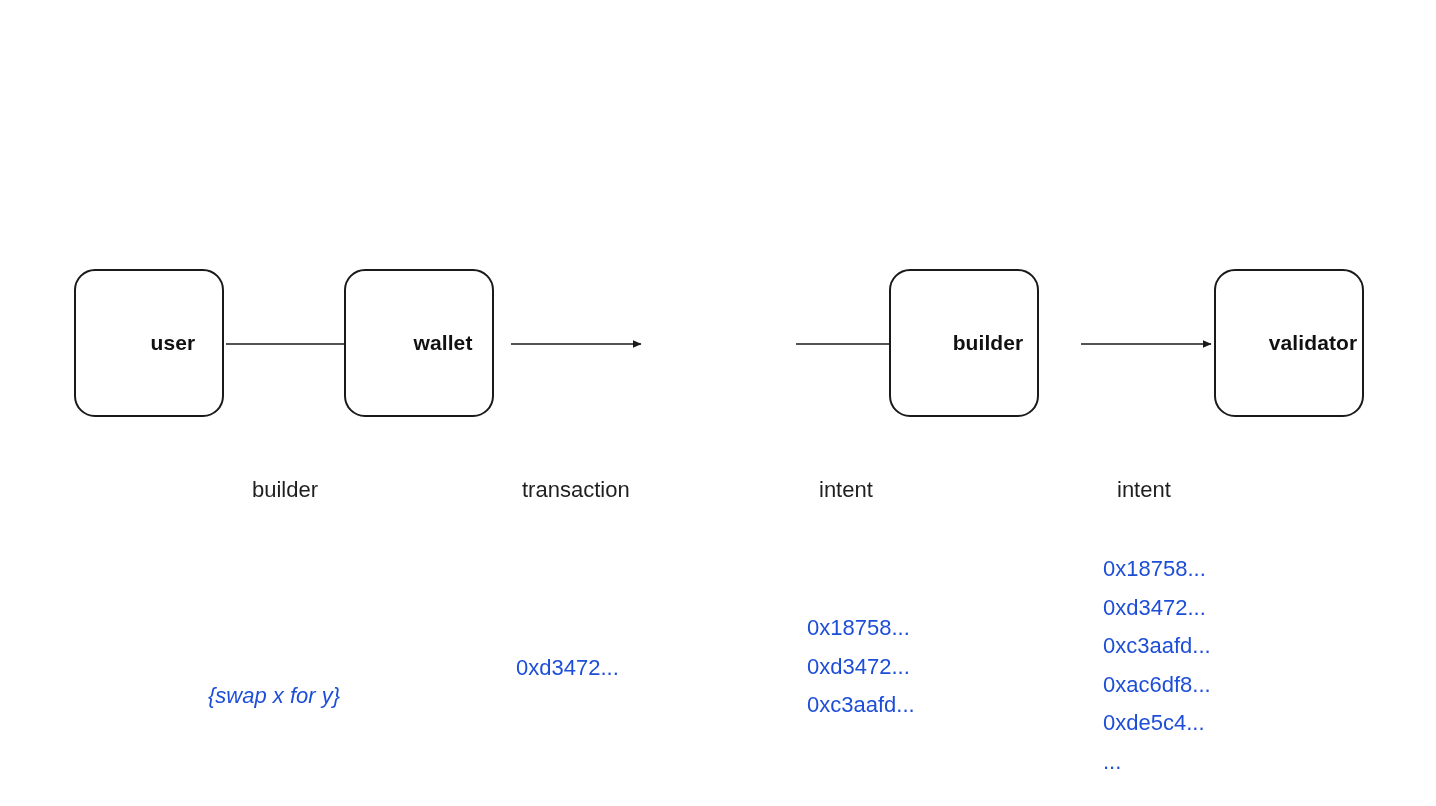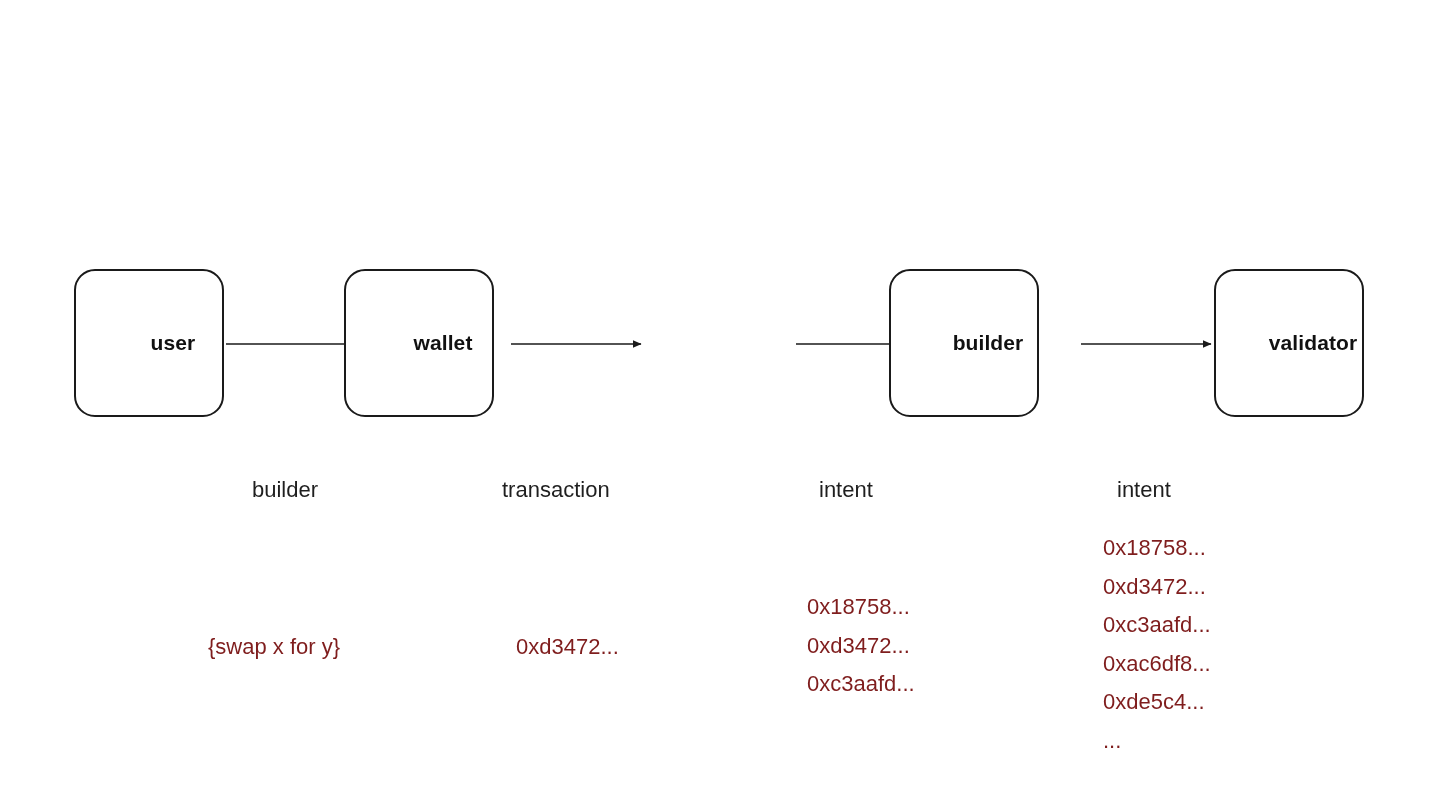--- a/index.html
+++ b/index.html
@@ -78,36 +78,37 @@
   
   .edge-label {
     position: absolute;
     font-size: 22px;
     font-weight: 400;
     color: #1f1f1f;
     white-space: nowrap;
     line-height: 1;
   }
   .edge-label-0 { left: 252px; top: 479px; }
-  .edge-label-1 { left: 502px; top: 479px; }
+  .edge-label-1 { left: 522px; top: 479px; }
   .edge-label-2 { left: 819px; top: 479px; }
   .edge-label-3 { left: 1117px; top: 479px; }
 
   
   .payload {
     position: absolute;
     font-size: 22px;
     font-weight: 400;
-    color: #7f1d1d;
+    color: #1d4ed8;
     line-height: 38.5px;
     white-space: nowrap;
+    margin-top: 21px;
   }
   .payload-line { display: block; }
 
-  .payload-0 { left: 208px; top: 628px; }
+  .payload-0 { left: 208px; top: 656px; font-style: italic; }
   .payload-1 { left: 516px; top: 628px; }
   .payload-2 { left: 807px; top: 588px; }
   .payload-3 { left: 1103px; top: 529px; }
 </style>
 </head>
 <body>
 
 <div id="diagram-root">
 
 

